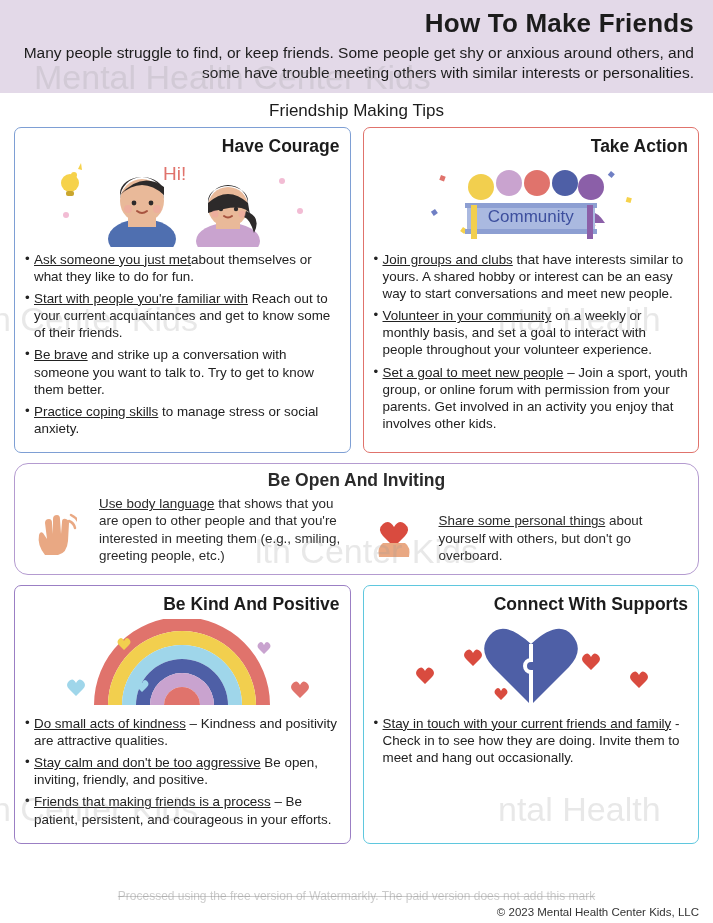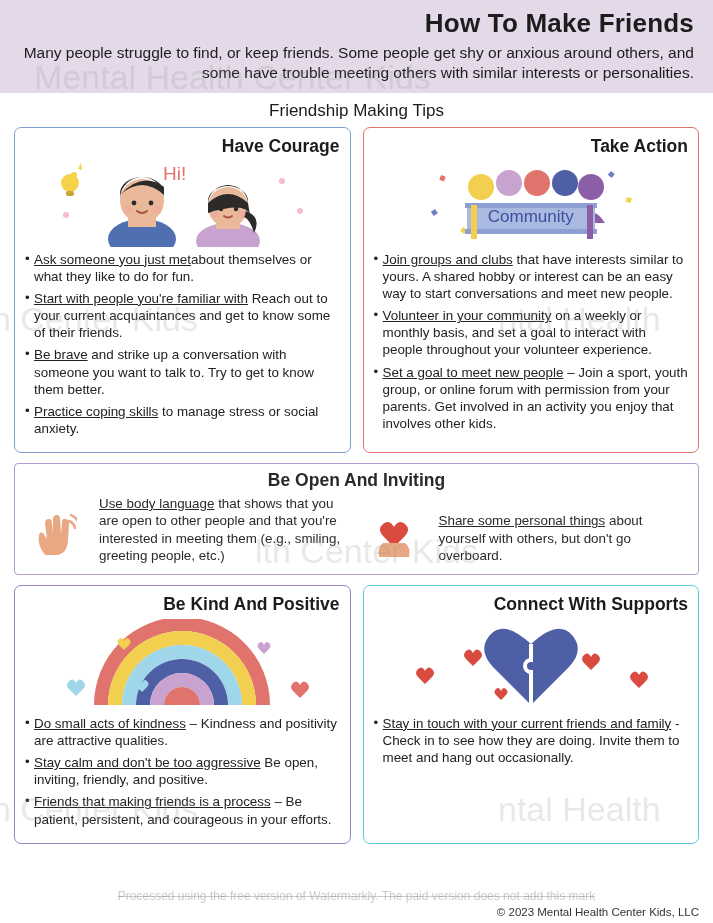--- a/index.html
+++ b/index.html
@@ -94,21 +94,21 @@
     position: absolute;
     left: 0;
     top: -1px;
   }
   .u { text-decoration: underline; }
 
   
   .band {
     margin: 0 14px 10px 14px;
     border: 1.5px solid #b49bd0;
-    border-radius: 4px;
+    border-radius: 14px;
     padding: 6px 10px 10px 10px;
     background: rgba(255,255,255,0.55);
   }
   .band h2 {
     margin: 0 0 4px 0;
     text-align: center;
     font-size: 17.5px;
     font-weight: bold;
   }
   .band-inner {

